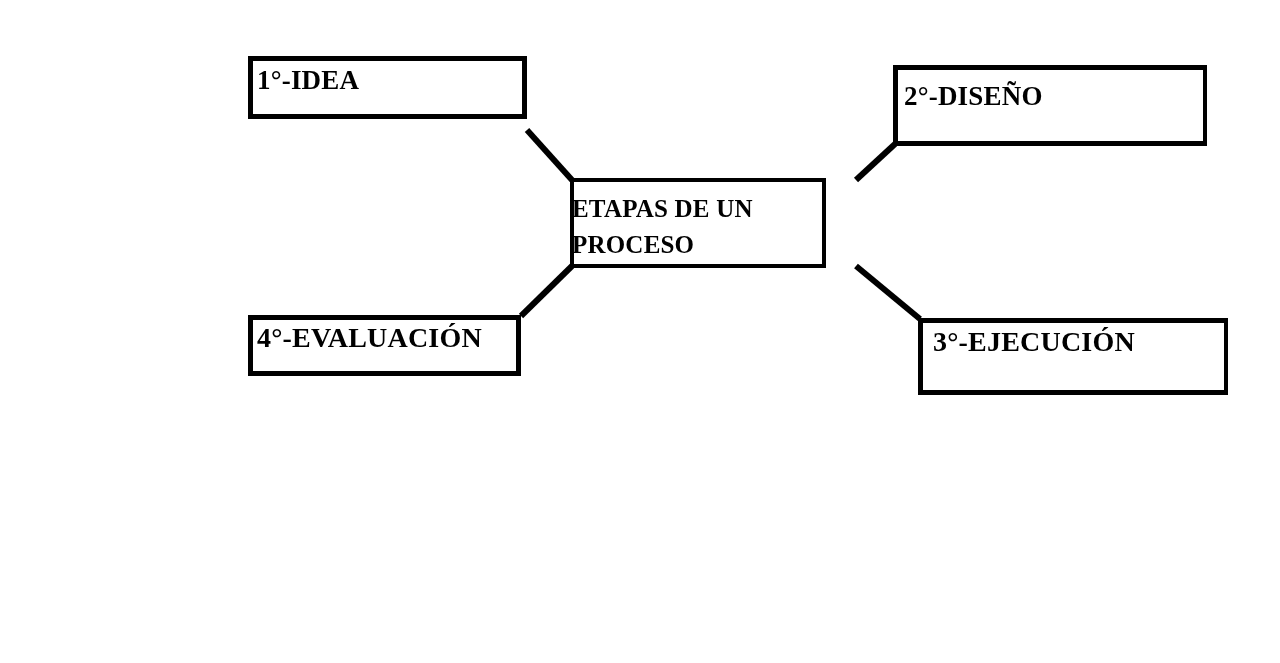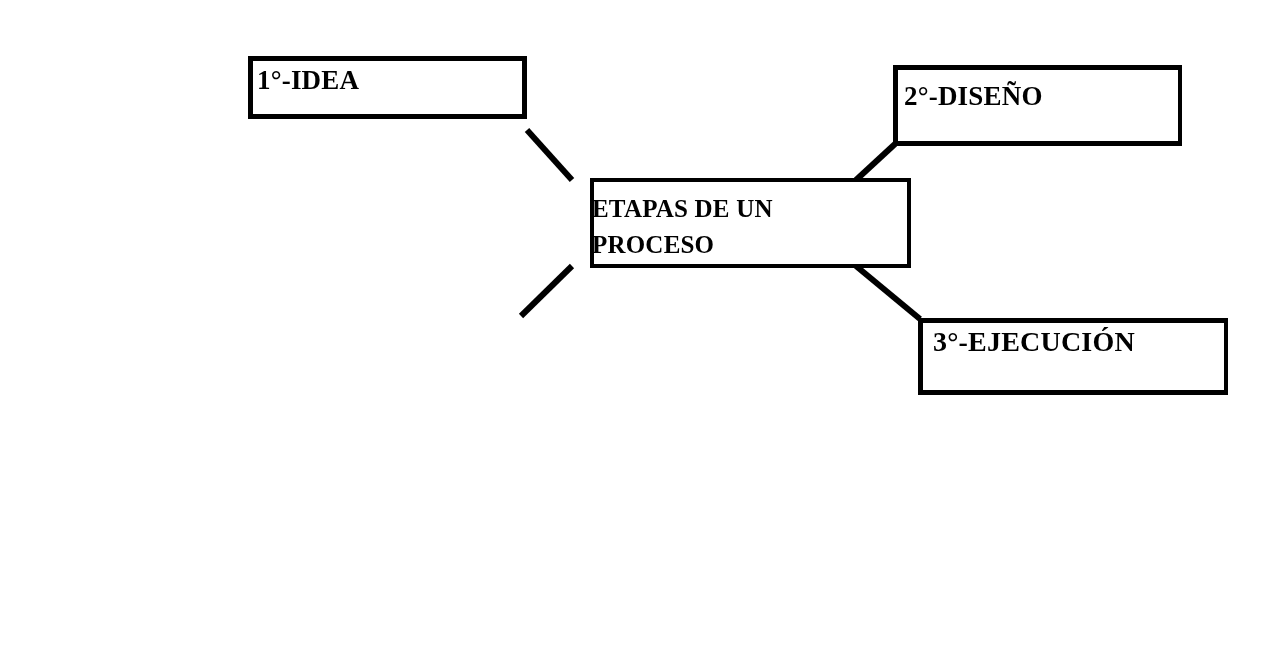--- a/index.html
+++ b/index.html
@@ -52,38 +52,37 @@
   #node-idea .node-label {
     left: 4px;
     top: 5px;
     font-size: 27px;
   }
 
   
   #node-diseno {
     left: 893px;
     top: 65px;
-    width: 289px;
+    width: 314px;
     height: 81px;
     border-width: 5px 4px 5px 5px;
   }
   #node-diseno .node-label {
     left: 6px;
     top: 12px;
     font-size: 27px;
   }
 
   
   #node-center {
     left: 570px;
     top: 178px;
-    width: 321px;
+    width: 256px;
     height: 90px;
     border-width: 4px;
-    margin-left: 20px;
   }
   #node-center .node-label {
     left: -2px;
     top: 9px;
     font-size: 25px;
     line-height: 1.42;
   }
 
   
   #node-evaluacion {
@@ -130,18 +129,21 @@
 
   <div class="node" id="node-diseno">
     <span class="node-label">2°-DISEÑO</span>
   </div>
 
   <div class="node" id="node-center">
     <span class="node-label">ETAPAS DE UN
 PROCESO</span>
   </div>
 
+  <div class="node" id="node-evaluacion">
+    <span class="node-label">4°-EVALUACIÓN</span>
+  </div>
 
   <div class="node" id="node-ejecucion">
     <span class="node-label">3°-EJECUCIÓN</span>
   </div>
 
 </div>
 
 </body></html>

